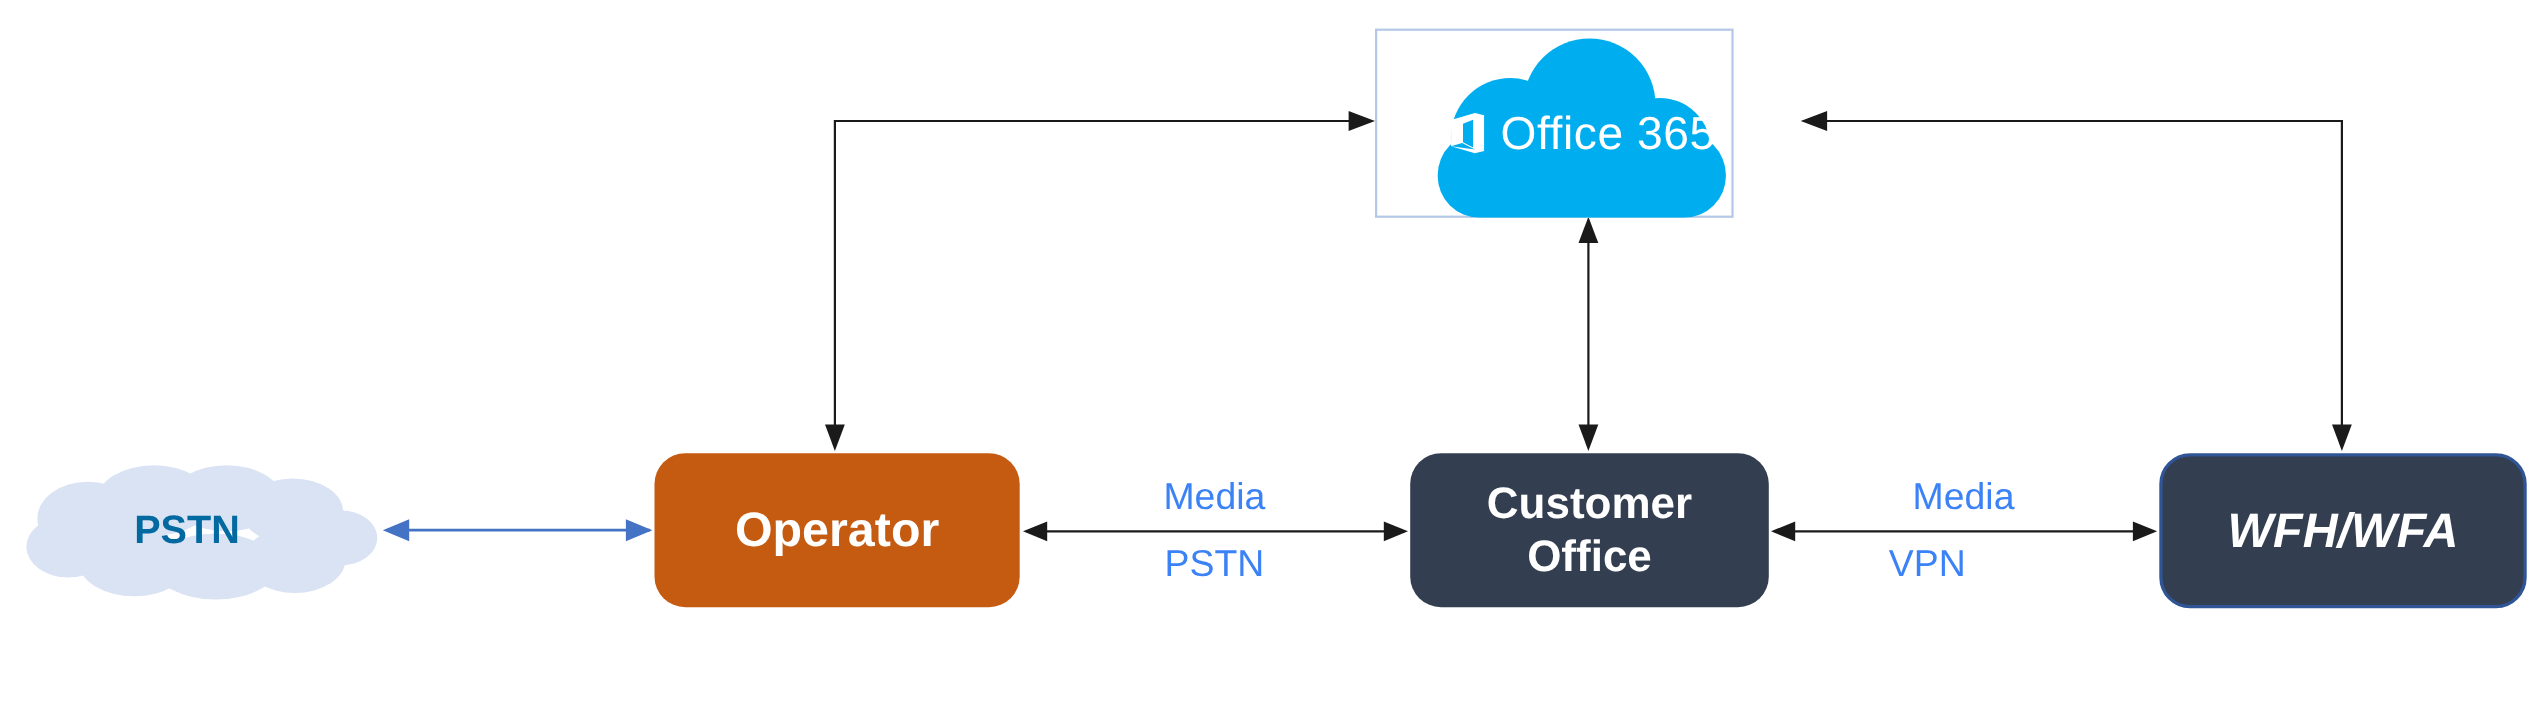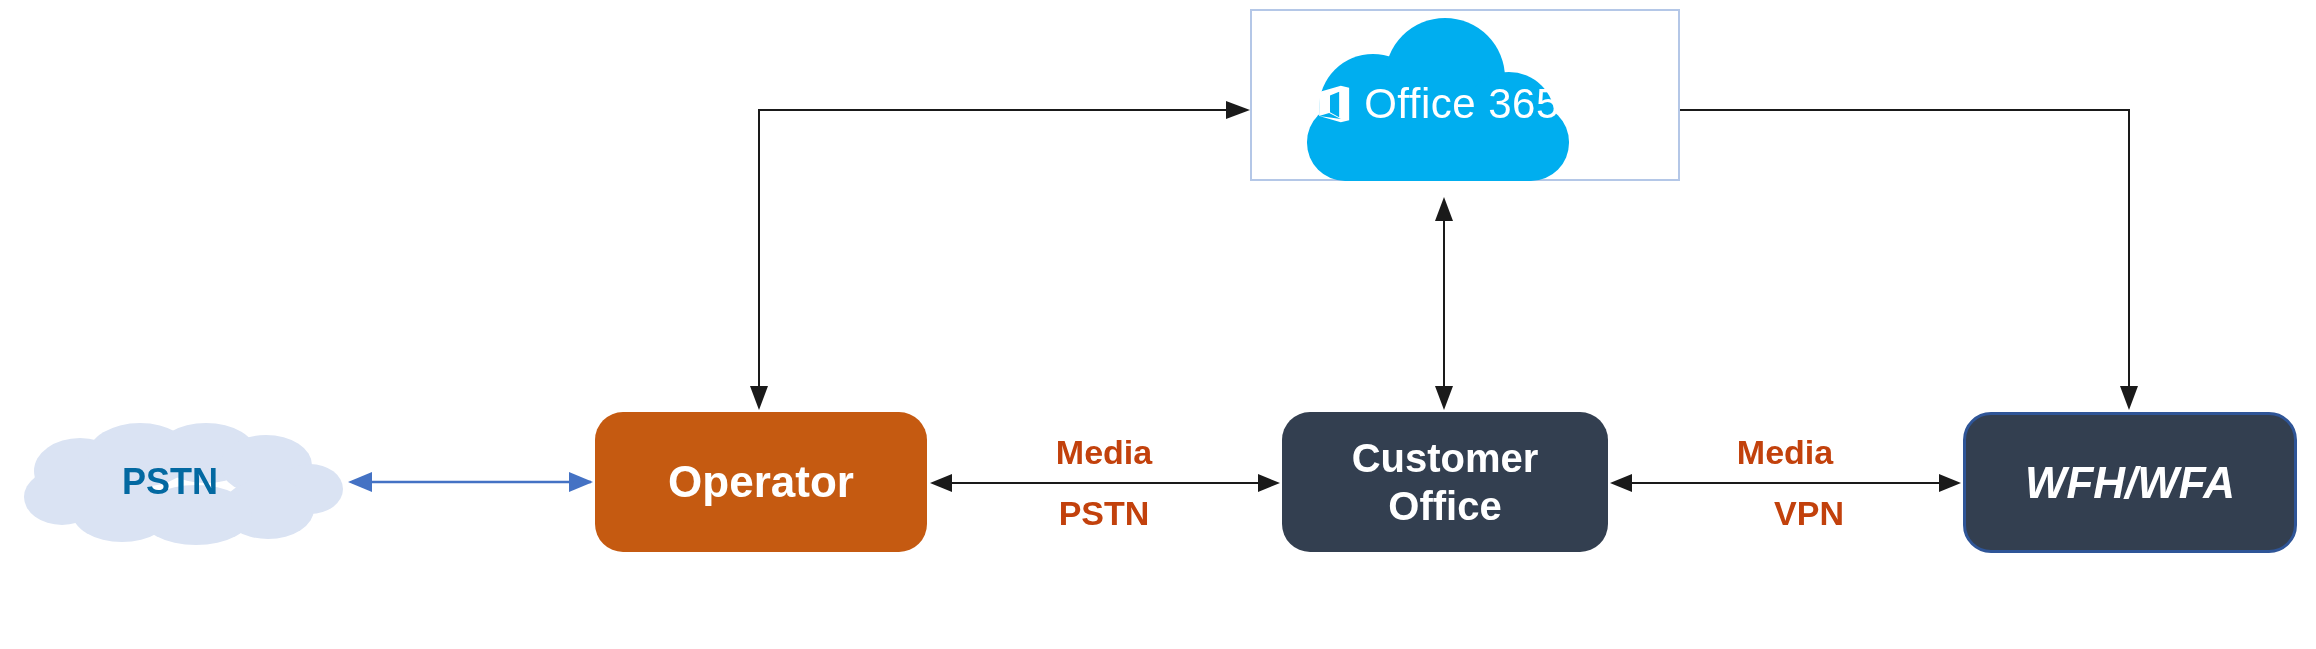--- a/index.html
+++ b/index.html
@@ -79,22 +79,22 @@
     left: 152px; top: 69px;
     transform: translate(-50%, -50%);
     font-size: 36px;
     font-weight: bold;
     color: #0369a1;
     white-space: nowrap;
   }
 
   .office-frame {
     position: absolute;
-    left: 1250px; top: 9px;
-    width: 430px; height: 172px;
+    left: 1250px; top: 26px;
+    width: 326px; height: 172px;
     border: 2px solid var(--frame-border, #B4C7E7);
     background: #ffffff;
     box-sizing: border-box;
     padding-left: 48px;
   }
   .o365-cloud {
     position: absolute;
     left: 43px; top: 5px;
     width: 285px; height: 165px;
   }
@@ -113,28 +113,28 @@
     font-size: 42px;
     font-weight: 400;
     letter-spacing: 0.5px;
   }
   .office-logo { display: block; }
 
   .edge-label {
     position: absolute;
     transform: translate(-50%, -50%);
     font-size: 34px;
-    font-weight: bold;
-    color: #c2410c;
+    font-weight: normal;
+    color: #3b82f6;
     white-space: nowrap;
   }
   .lbl-media-left  { left: 1104px; top: 452px; }
   .lbl-mpls        { left: 1104px; top: 513px; }
   .lbl-media-right { left: 1785px; top: 452px; }
-  .lbl-vpn         { left: 1809px; top: 513px; }
+  .lbl-vpn         { left: 1752px; top: 513px; }
 </style>
 </head>
 <body>
 
 <div class="canvas">
 
   <svg class="connector-layer" viewBox="0 0 2316 649" xmlns="http://www.w3.org/2000/svg">
 
     <g>
       <line class="pstn-line" x1="352" y1="482" x2="591" y2="482"></line>

